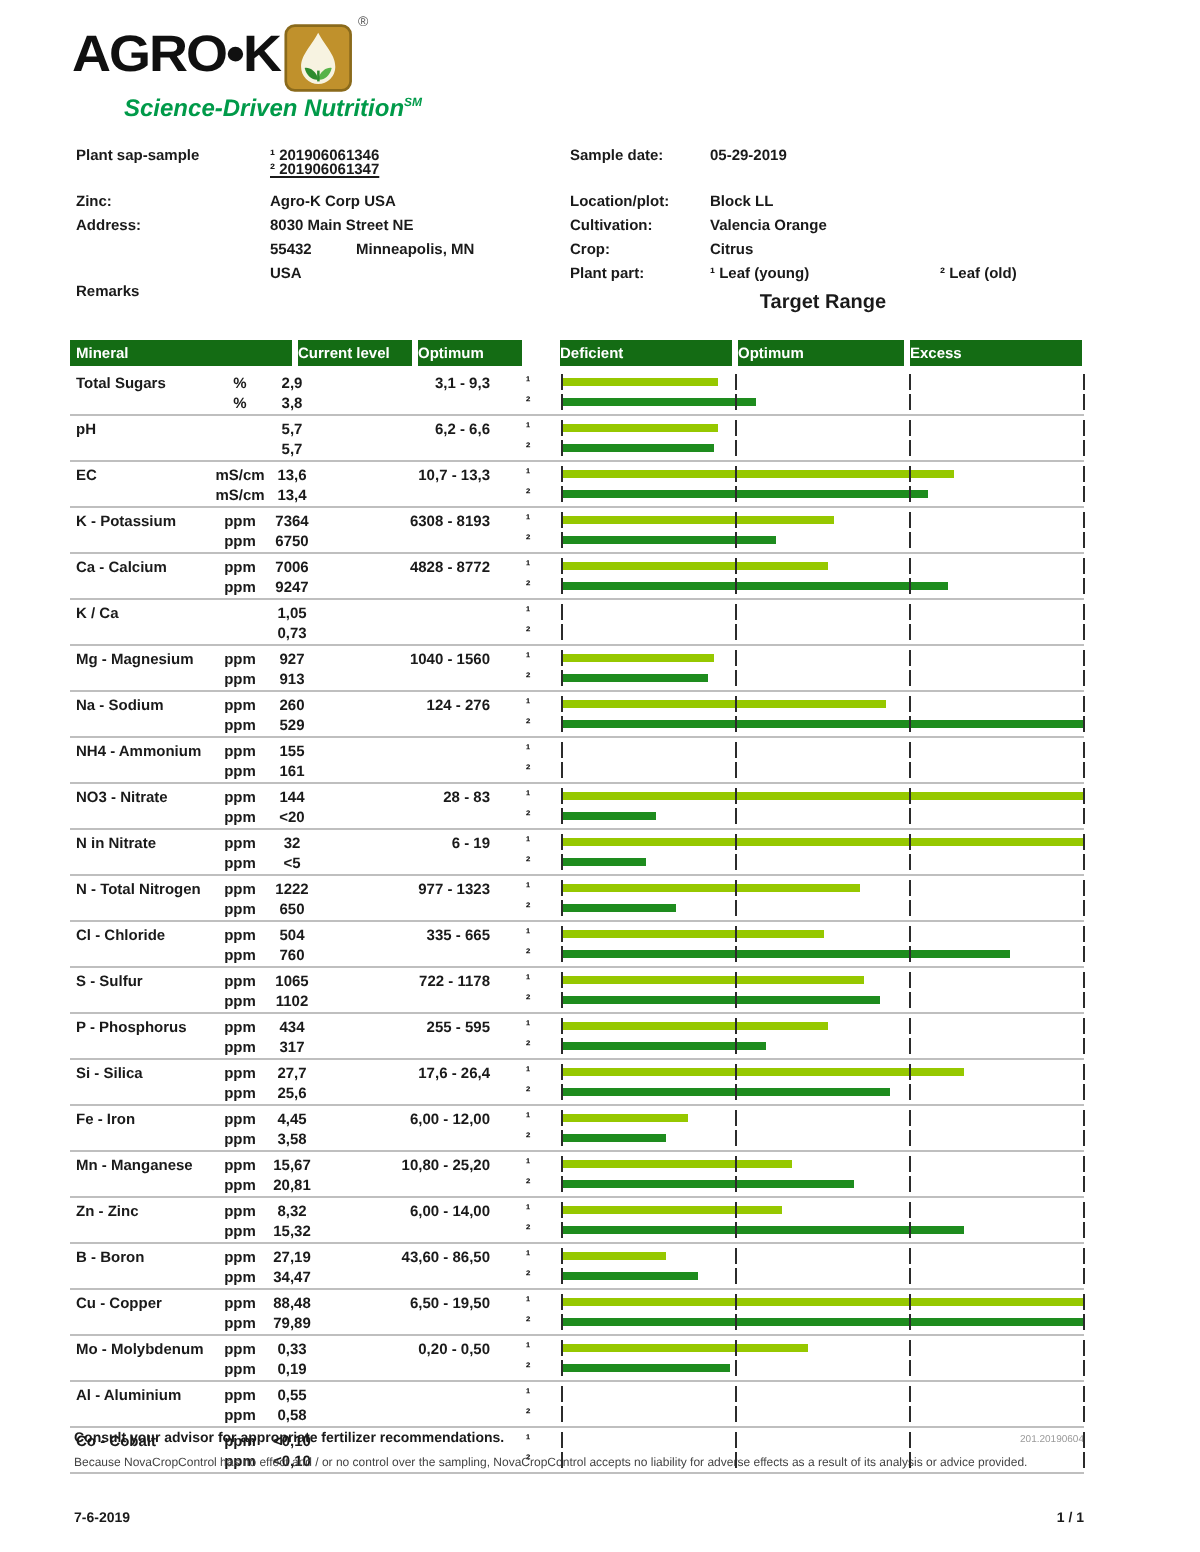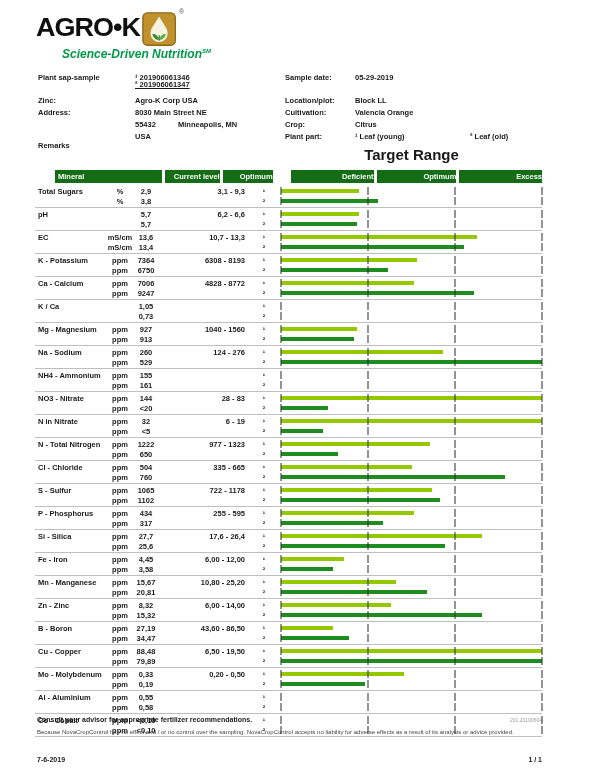--- a/index.html
+++ b/index.html
@@ -15,25 +15,25 @@
   .reg-mark{font-size:7px;color:#555;margin-left:1px;margin-top:-2px;}
   .tagline{position:absolute;top:47px;left:62px;color:#009A49;font-style:italic;font-weight:700;font-size:12px;}
   .tagline sup{font-size:6px;}
   .confidential{position:absolute;top:27px;right:55px;color:#A9A9A9;font-size:17.5px;font-weight:400;letter-spacing:1px;}
   
   .info span{position:absolute;font-size:7.5px;font-weight:700;white-space:nowrap;}
   .lbl-l{left:38px;} .val-l{left:135px;}
   .lbl-r{left:285px;} .val-r{left:355px;}
   .r1{top:73px;} .r2{top:80px;text-decoration:underline;} .r3{top:96px;} .r4{top:108px;} .r5{top:120px;text-align:right;} .r6{top:132px;} .r7{top:141px;}
   .val-city{left:178px;} .val-part2{left:470px;}
-  .target-range{position:absolute;top:146px;left:281px;width:261px;text-align:center;font-size:15px;font-weight:700;}
+  .target-range{position:absolute;top:146px;left:281px;width:261px;text-align:center;font-size:10px;font-weight:700;}
   
   .tbl{position:absolute;top:170px;left:35px;width:507px;font-size:7.5px;font-weight:700;}
-  .thead{display:flex;height:13px;line-height:13px;color:#fff;margin-left:20px;}
-  .th{background:#146C14;text-align:right;}
+  .thead{display:flex;height:13px;line-height:13px;color:#fff;}
+  .th{background:#146C14;text-align:left;}
   .th-mineral{width:111px;text-align:left;padding-left:3px;box-sizing:border-box;}
   .hgap{width:3px;} .hgap-big{width:19px;}
   .th-current{width:57px;} .th-opt{width:52px;}
   .th-def{width:86px;} .th-opt2{width:83px;} .th-exc{width:86px;}
   .tbody{margin-top:2px;}
   .tgroup{border-bottom:1px solid #BFBFBF;padding:1px 0;}
   .subrow{display:flex;height:10px;align-items:center;}
   .c-mineral{width:72px;padding-left:3px;box-sizing:border-box;white-space:nowrap;}
   .c-unit{width:26px;text-align:center;}
   .c-value{width:26px;text-align:center;}

